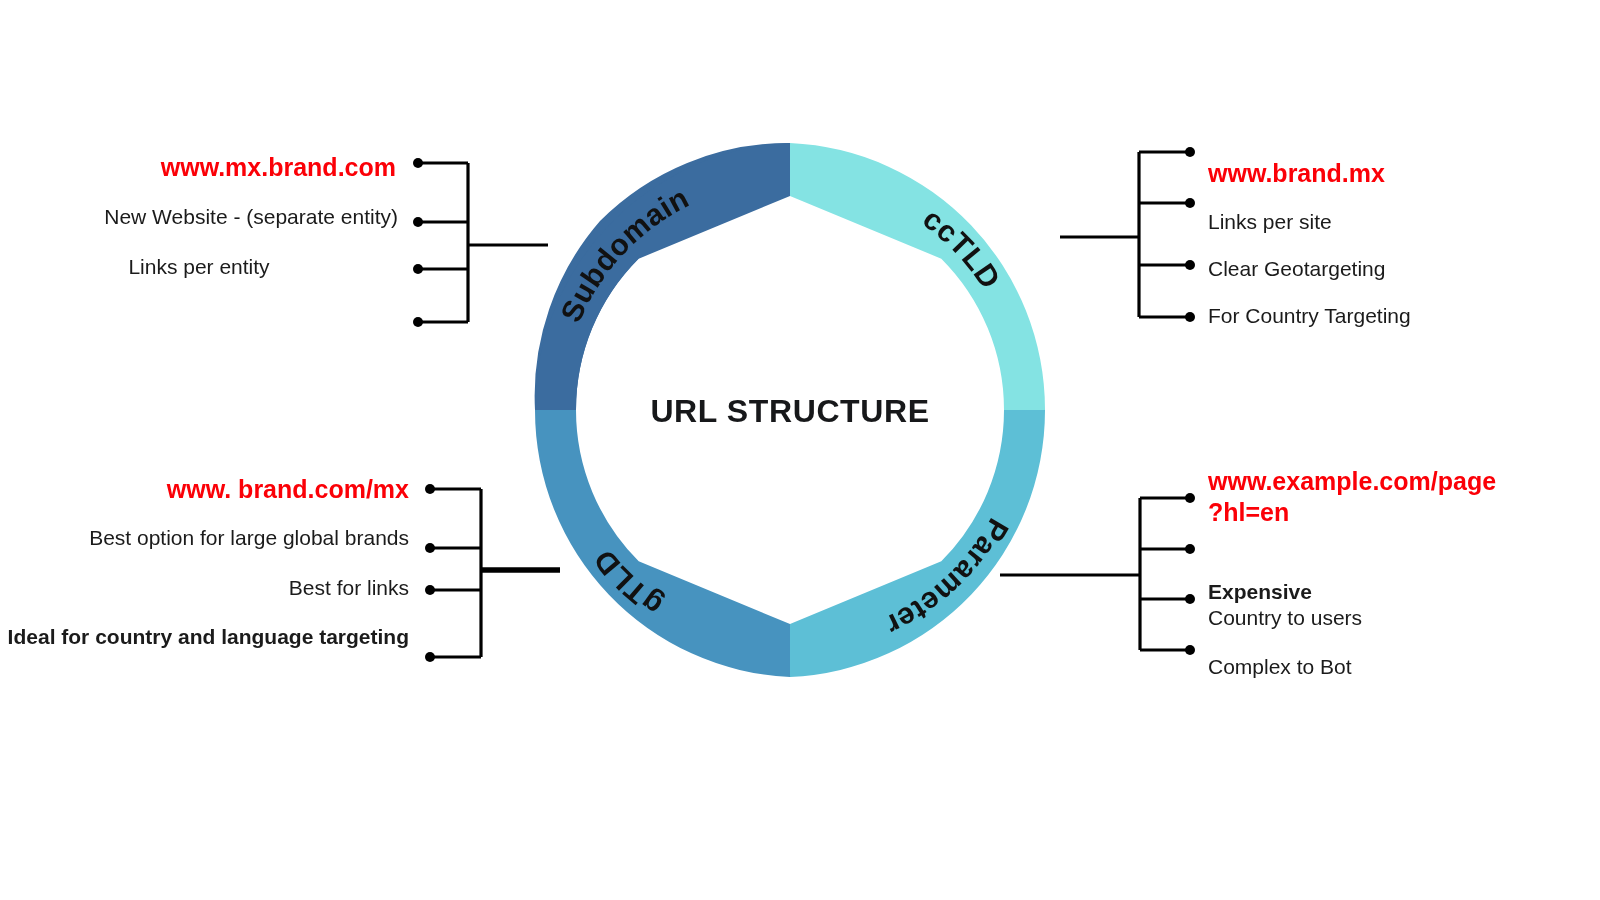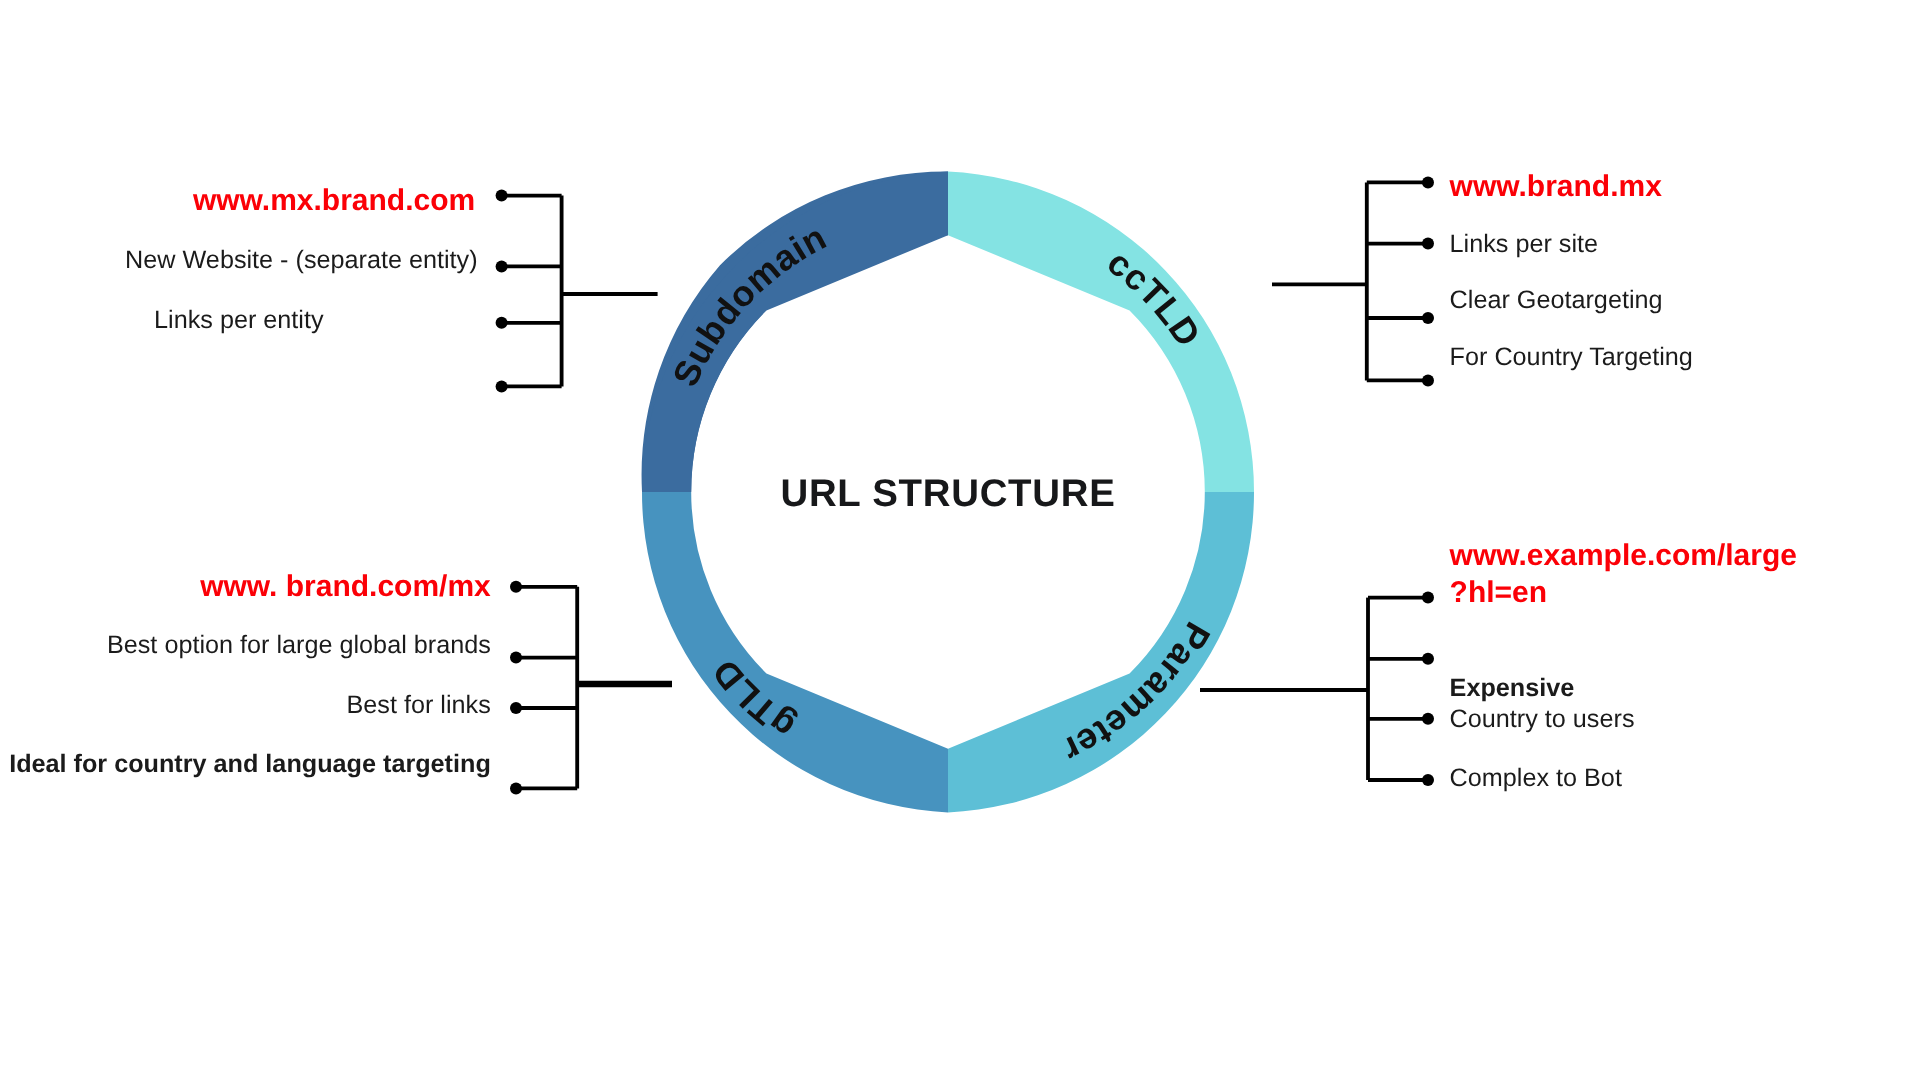--- a/index.html
+++ b/index.html
@@ -69,20 +69,21 @@
     font-size: 25px;
   }
   .txt.bold {
     font-weight: bold;
   }
   .txt.right {
     text-align: right;
   }
   .txt.left {
     text-align: left;
+    margin-top: 18px;
   }
   .txt.wrap {
     white-space: normal;
   }
 </style>
 </head>
 <body>
 
 <div id="stage">
 
@@ -208,18 +209,18 @@
   <div class="txt red left" style="left:1208px; top:139px;">www.brand.mx</div>
   <div class="txt left" style="left:1208px; top:191px;">Links per site</div>
   <div class="txt left" style="left:1208px; top:238px;">Clear Geotargeting</div>
   <div class="txt left" style="left:1208px; top:285px;text-align:center;">For Country Targeting</div>
 
   <div class="txt red right" style="left:0; top:473px; width:409px;">www. brand.com/mx</div>
   <div class="txt right" style="left:0; top:525px; width:409px;">Best option for large global brands</div>
   <div class="txt right" style="left:0; top:575px; width:409px;">Best for links</div>
   <div class="txt right bold wrap" style="left:0; top:624px; width:409px;">Ideal for country and language targeting</div>
 
-  <div class="txt red left wrap" style="left:1208px; top:448px; width:352px; line-height:1.22;"><span>www.example.com/large</span><br><span>?hl=en</span></div>
+  <div class="txt red left wrap" style="left:1208px; top:448px; width:352px; line-height:1.22;"><span>www.example.com/page</span><br><span>?hl=en</span></div>
   <div class="txt left" style="left:1208px; top:561px;font-weight:bold;">Expensive</div>
   <div class="txt left" style="left:1208px; top:587px;">Country to users</div>
   <div class="txt left" style="left:1208px; top:636px;">Complex to Bot</div>
 
 </div>
 
 </body></html>

